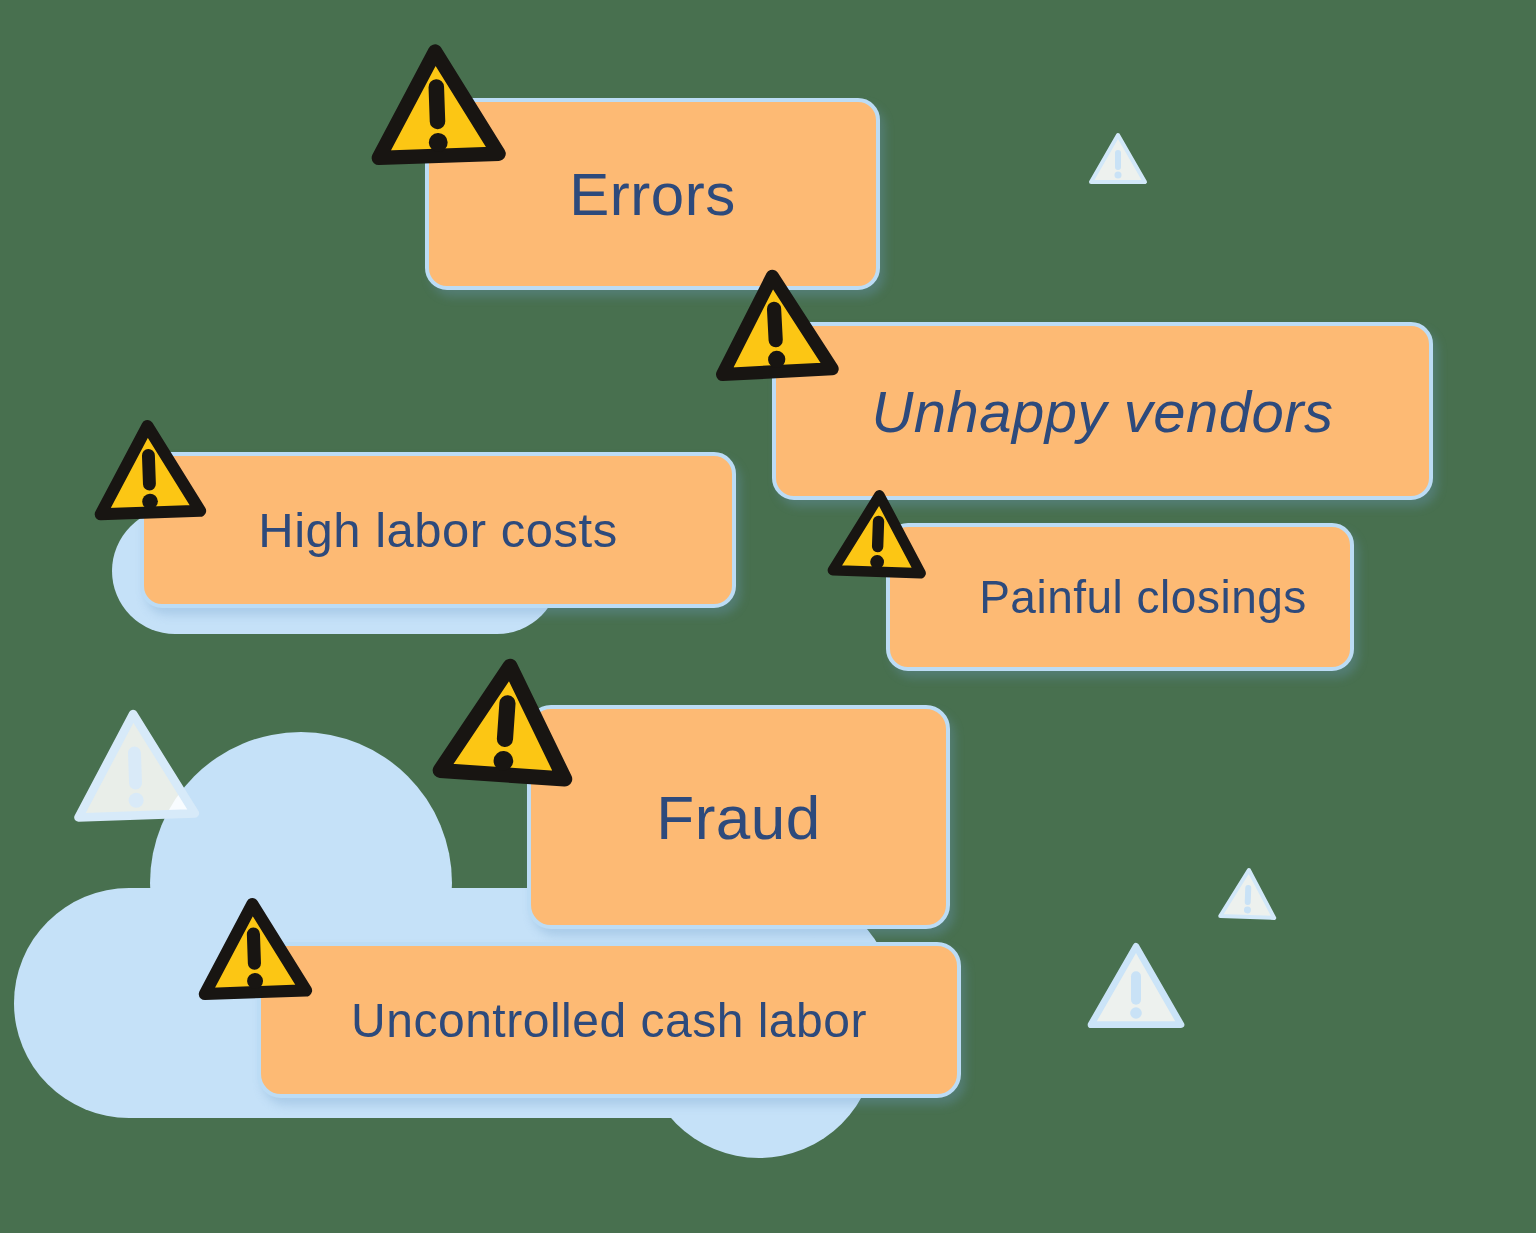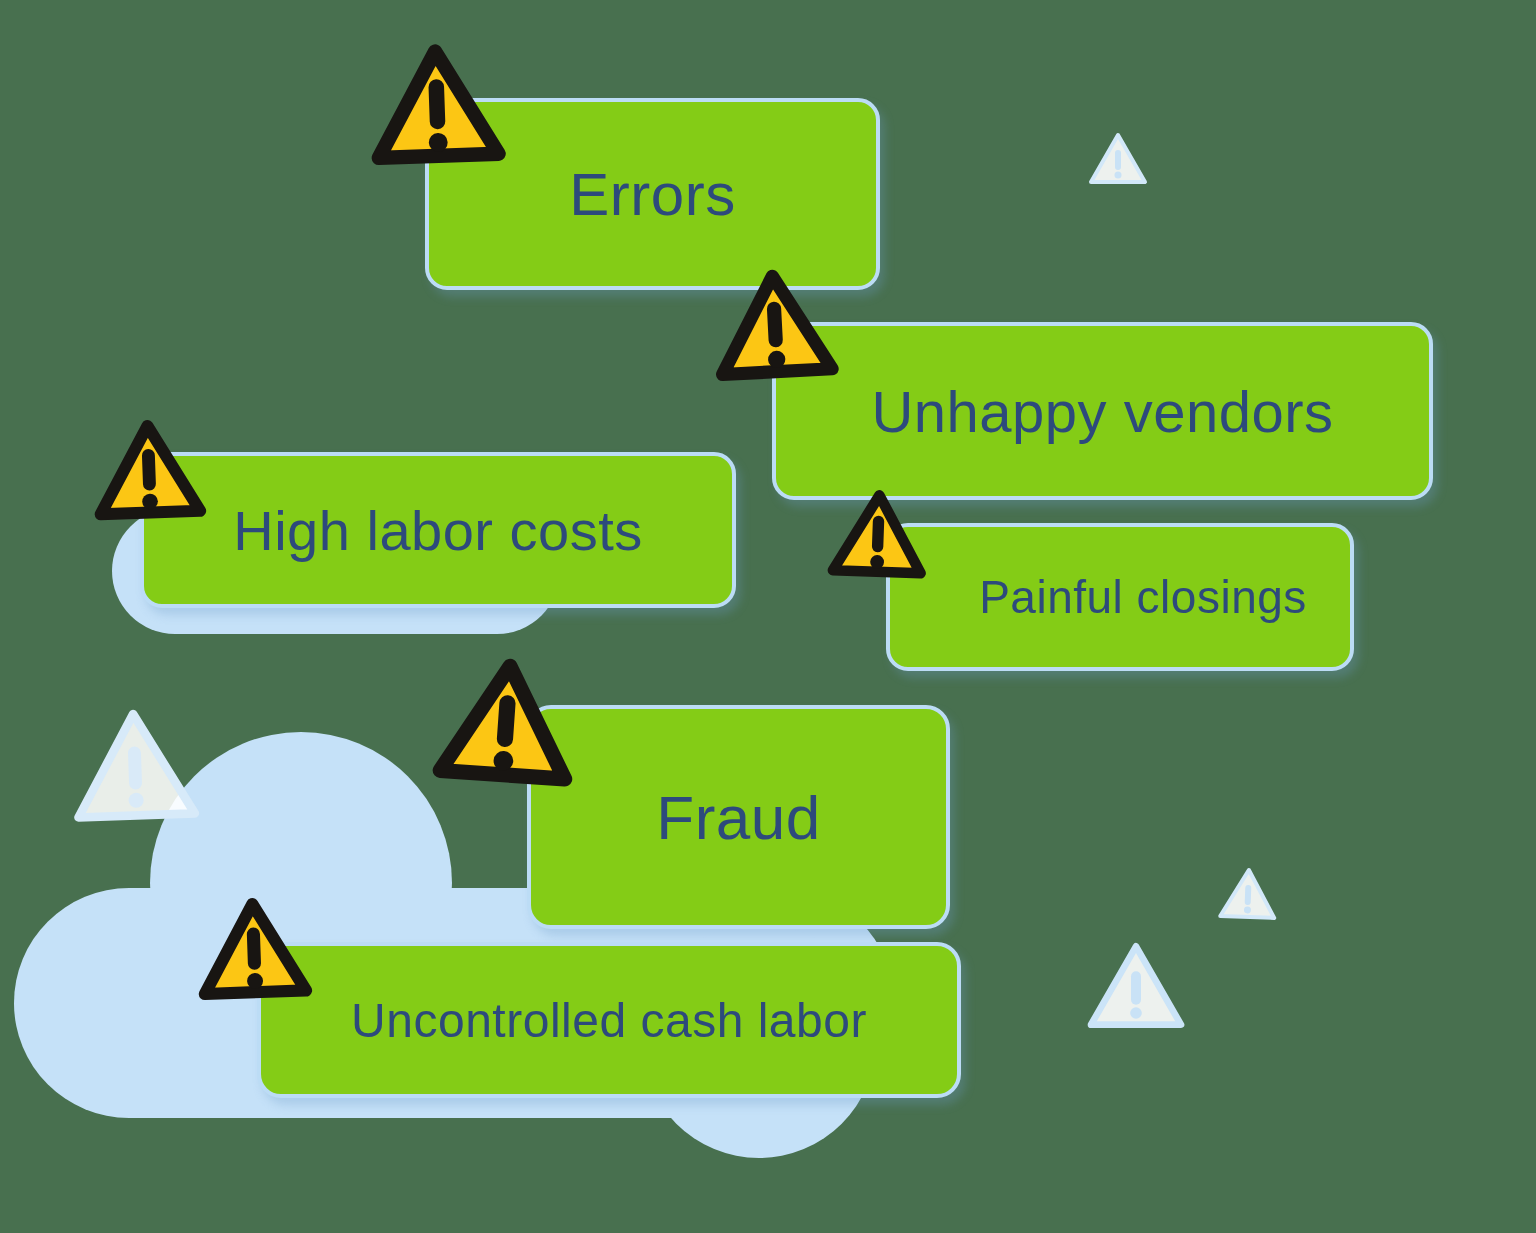--- a/index.html
+++ b/index.html
@@ -18,21 +18,21 @@
   .round{border-radius:50%;}
   .faded-tri{
     position:absolute;
     z-index:2;
     overflow:visible;
   }
   .card{
     position:absolute;
     z-index:3;
     box-sizing:border-box;
-    background:#84cc16;
+    background:#fdba74;
     border:4px solid #BCDCF5;
     border-radius:22px;
     box-shadow:5px 7px 10px rgba(110,155,200,0.30);
     display:flex;
     align-items:center;
     justify-content:center;
   }
   .card .label{
     color:#2D4A7C;
     font-weight:300;
@@ -44,26 +44,26 @@
     z-index:4;
     overflow:visible;
   }
   
   .cloud-blob-1{left:112px;top:508px;width:448px;height:126px;border-radius:63px;}
   .cloud-lobe-1{left:150px;top:732px;width:302px;height:302px;}
   .cloud-body  {left:14px;top:888px;width:880px;height:230px;border-radius:115px;}
   .cloud-lobe-2{left:642px;top:924px;width:234px;height:234px;}
   
   .card-errors       {left:425px;top:98px; width:455px;height:192px;}
-  .card-unhappy      {left:772px;top:322px;width:661px;height:178px;}
+  .card-unhappy      {left:772px;top:322px;width:661px;height:178px;font-style:italic;}
   .card-highlabor    {left:140px;top:452px;width:596px;height:156px;}
   .card-painful      {left:886px;top:523px;width:468px;height:148px;}
   .card-fraud        {left:527px;top:705px;width:423px;height:224px;border-radius:24px;}
   .card-uncontrolled {left:257px;top:942px;width:704px;height:156px;border-radius:24px;}
-  .fs60{font-size:60px;} .fs58{font-size:58px;} .fs50{font-size:56px;}
+  .fs60{font-size:60px;} .fs58{font-size:58px;} .fs50{font-size:49px;}
   .fs46{font-size:46px;margin-left:46px;} .fs62{font-size:62px;} .fs48{font-size:48px;}
   
   .t1{left:366px;top:40px; width:142px;height:134px;transform:rotate(-2deg);}
   .t2{left:710px;top:264px;width:130px;height:126px;transform:rotate(-3deg);}
   .t3{left:90px; top:416px;width:118px;height:112px;transform:rotate(-2deg);}
   .t4{left:826px;top:486px;width:104px;height:100px;transform:rotate(2deg);}
   .t5{left:432px;top:652px;width:148px;height:144px;transform:rotate(4deg);}
   .t6{left:194px;top:894px;width:120px;height:114px;transform:rotate(-2deg);}
   
   .ft1{left:1086px;top:128px;width:64px; height:64px;}

